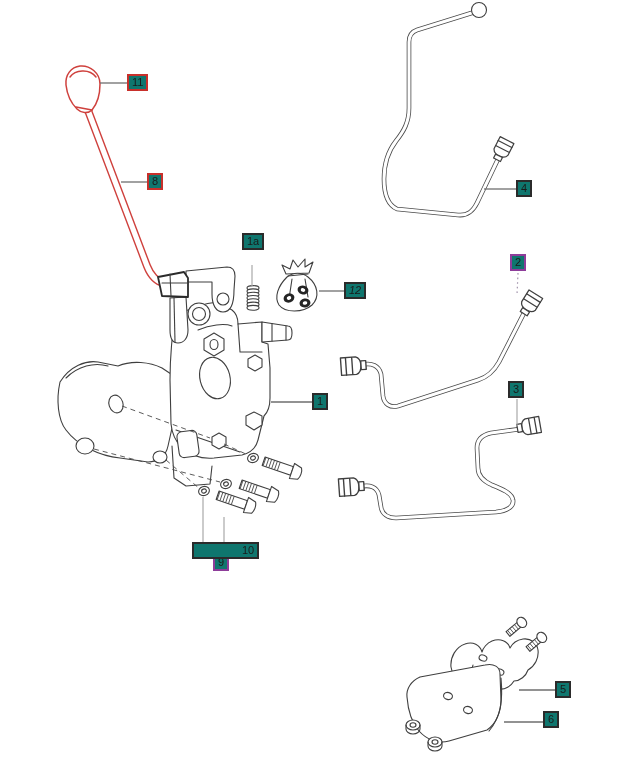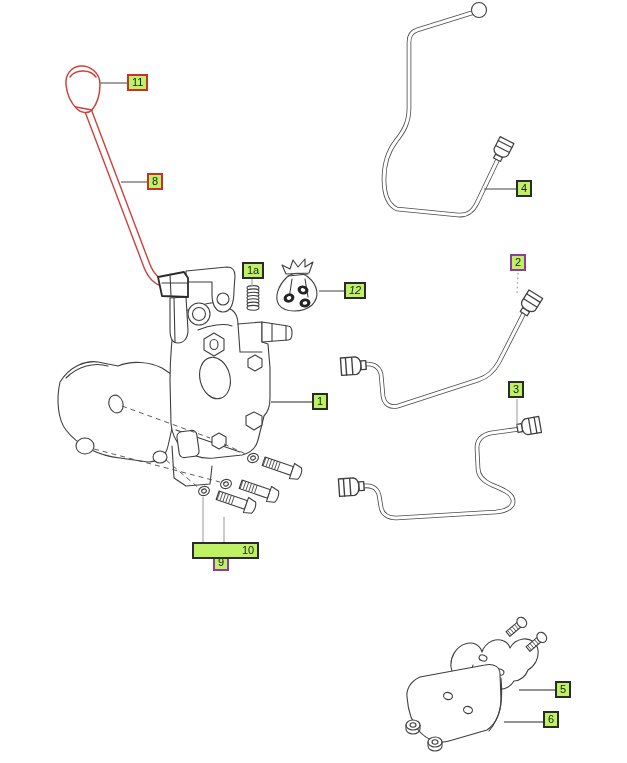--- a/index.html
+++ b/index.html
@@ -1,19 +1,19 @@
 <!DOCTYPE html>
 <html><head>
 <meta charset="utf-8">
 <style>
   html,body{margin:0;padding:0;background:#ffffff;}
   .stage{position:relative;width:627px;height:763px;background:#ffffff;overflow:hidden;
          font-family:"Liberation Sans", sans-serif;}
   .stage svg{position:absolute;left:0;top:0;}
-  .callout{position:absolute;box-sizing:border-box;background:#bef264;border:2px solid #2b2b2b;
+  .callout{position:absolute;box-sizing:border-box;background:#0f766e;border:2px solid #2b2b2b;
            color:#1a1a1a;font-size:11px;line-height:13px;padding:0 3px;min-width:16px;
            text-align:center;font-family:"Liberation Sans", sans-serif;}
   .callout.red{border-color:#c8302b;}
   .callout.purple{border-color:#8e3d9a;}
   
   .ln{fill:none;stroke:#3f3f3f;stroke-width:1.1;stroke-linecap:round;stroke-linejoin:round;}
   .fw{fill:#ffffff;stroke:#3f3f3f;stroke-width:1.1;stroke-linejoin:round;}
   .fwb{fill:#ffffff;stroke:#2b2b2b;stroke-width:1.8;stroke-linejoin:round;}
   .redln{fill:none;stroke:#cf413d;stroke-width:1.5;stroke-linecap:round;stroke-linejoin:round;}
   .redfw{fill:#ffffff;stroke:#cf413d;stroke-width:1.5;stroke-linejoin:round;}
@@ -259,21 +259,21 @@
     <line class="leader-dot" x1="518" y1="273" x2="517" y2="295"></line>
     <line class="leader-light" x1="517" y1="399" x2="517" y2="426"></line>
     <line class="leader-light" x1="203" y1="497" x2="203" y2="542"></line>
     <line class="leader-light" x1="224" y1="517" x2="224" y2="554"></line>
     <line class="leader" x1="519" y1="690" x2="555" y2="690"></line>
     <line class="leader" x1="504" y1="722" x2="543" y2="722"></line>
   </g>
 </svg>
 
 <div class="callout" style="left:312px;top:393px;">1</div>
-<div class="callout" style="left:242px;top:262px;">1a</div>
+<div class="callout" style="left:242px;top:233px;">1a</div>
 <div class="callout purple" style="left:510px;top:254px;">2</div>
 <div class="callout" style="left:508px;top:381px;">3</div>
 <div class="callout" style="left:516px;top:180px;">4</div>
 <div class="callout" style="left:555px;top:681px;">5</div>
 <div class="callout" style="left:543px;top:711px;">6</div>
 <div class="callout red" style="left:147px;top:173px;">8</div>
 <div class="callout purple" style="left:213px;top:554px;">9</div>
 <div class="callout" style="left:192px;top:542px;padding-left:48px;">10</div>
 <div class="callout red" style="left:127px;top:74px;">11</div>
 <div class="callout" style="left:344px;top:282px;font-style:italic;">12</div>

